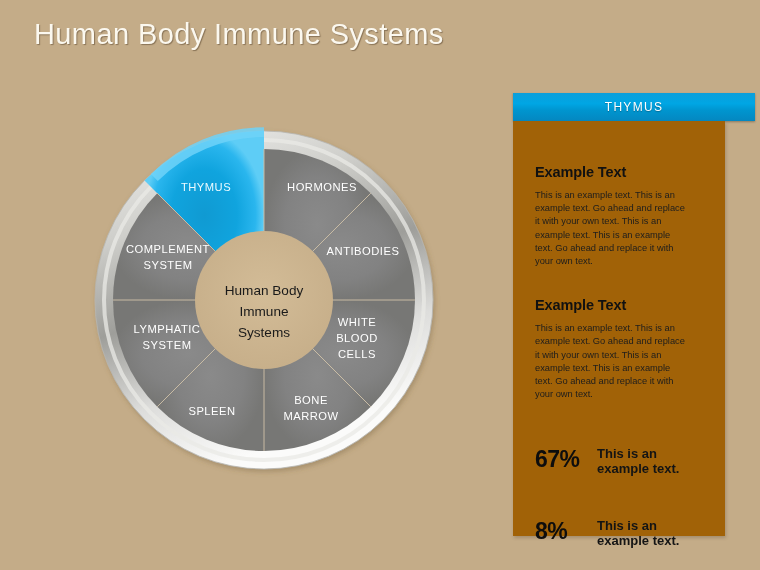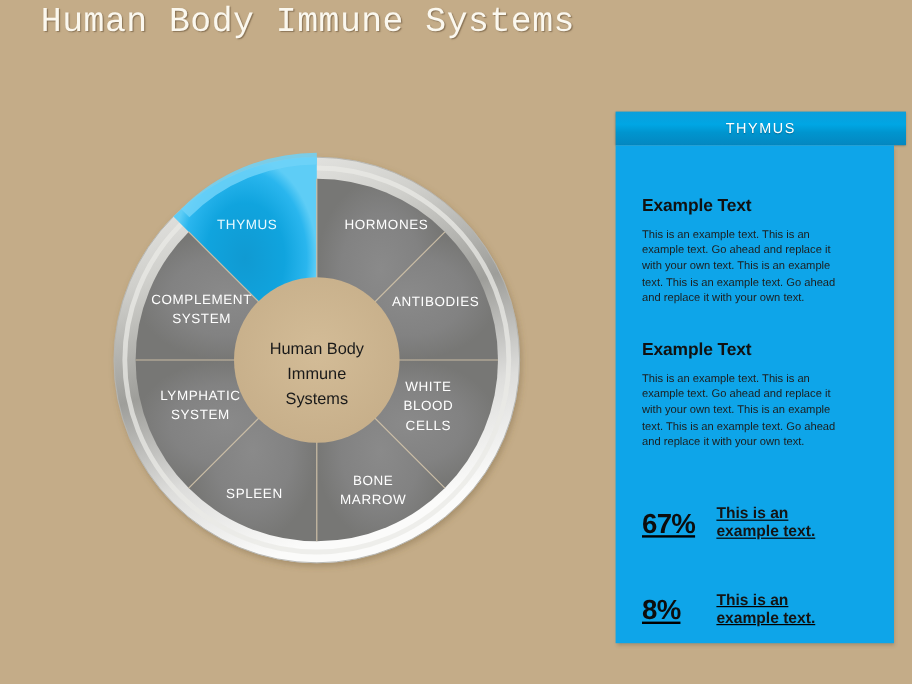--- a/index.html
+++ b/index.html
@@ -13,28 +13,27 @@
     overflow: hidden;
     background: #c4ac88;
     font-family: "Liberation Sans", sans-serif;
     position: relative;
   }
 
   
   #slide-title {
     position: absolute;
     left: 34px;
-    top: 2px;
+    top: 18px;
     font-size: 29px;
     font-weight: normal;
     letter-spacing: 0.4px;
     color: #fbf8ef;
     text-shadow: 1px 1px 1px rgba(90,70,45,0.55);
     white-space: nowrap;
-    font-family: Liberation Mono, monospace;
   }
 
   
   #diagram {
     position: absolute;
     left: 76px;
     top: 124px;
     width: 376px;
     height: 352px;
   }
@@ -79,24 +78,24 @@
     align-items: center;
     justify-content: center;
   }
   #panel-header-title {
     color: #ffffff;
     font-size: 12px;
     letter-spacing: 1.3px;
     text-shadow: 0 1px 1px rgba(0,0,0,0.28);
   }
   #panel-body {
-    width: 232px;
+    width: 212px;
     height: 415px;
     margin-left: 0;
-    background: #0ea5e9;
+    background: #a16207;
     box-shadow: 1px 2px 3px rgba(90,70,45,0.28);
     padding: 0 36px 0 22px;
     box-sizing: border-box;
     position: relative;
   }
 
   .text-block { }
   .block-heading {
     font-size: 14.5px;
     font-weight: bold;
@@ -107,22 +106,21 @@
     font-size: 9.3px;
     line-height: 1.42;
     color: #1d1d1d;
     margin-top: 9px;
   }
   #block-1 { padding-top: 43px; }
   #block-2 { padding-top: 29px; }
 
   .pct-row {
     display: flex;
-    align-items: flex-end;
-    text-decoration: underline;
+    align-items: flex-start;
   }
   #pct-row-1 { padding-top: 45px; }
   #pct-row-2 { padding-top: 42px; }
   .pct-value {
     font-size: 23px;
     font-weight: bold;
     color: #0d0d0d;
     letter-spacing: -0.6px;
     min-width: 62px;
   }

